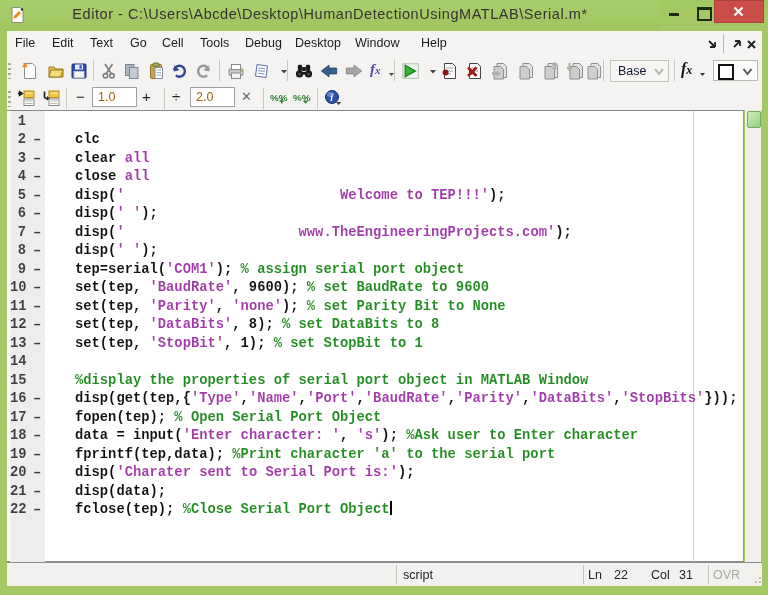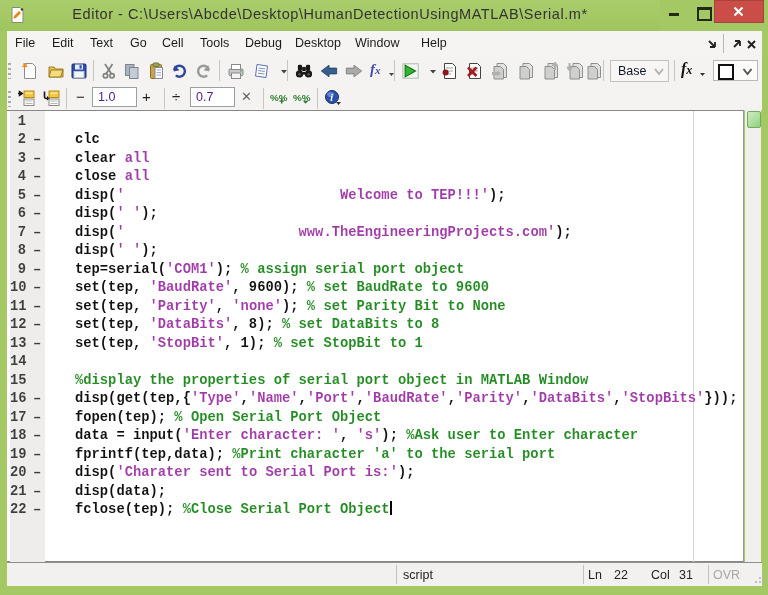--- a/index.html
+++ b/index.html
@@ -46,21 +46,21 @@
 #vthumb{position:absolute;left:2px;top:1px;width:12px;height:15px;border-radius:2px;
  border:1px solid #74a85e;background:linear-gradient(135deg,#cfeec2,#8ed07f);}
 
 #status{position:absolute;left:7px;top:562px;width:755px;height:24px;
  background:#f2f1ef;border-top:1px solid #8e8e8e;box-sizing:border-box;
  font-size:12.5px;color:#222;}
 #status .vb{position:absolute;top:2px;width:1px;height:19px;background:#c2c1be;}
 #status span{position:absolute;top:5px;}
 
 .fld{position:absolute;top:2px;height:20px;background:#fff;border:1px solid #9aa0a6;
- box-sizing:border-box;font-size:12.5px;color:#4c1d95;padding:2px 0 16px 5px;}
+ box-sizing:border-box;font-size:12.5px;color:#a16207;padding:2px 0 16px 5px;}
 .btn{position:absolute;font-size:14px;color:#222;}
 </style></head>
 <body>
 <div id="title">
     <svg style="position:absolute;left:10px;top:6px" width="15" height="18" viewBox="0 0 15 18">
       <path d="M2 1.5 h8 l3 3 v12 h-11 z" fill="#fdfdf8" stroke="#8a8a7a"></path>
       <path d="M4 10 l5-5 2 2 -5 5 -2.6 0.6 z" fill="#e8871d"></path>
       <circle cx="12" cy="3.5" r="1.2" fill="#3a3a2a"></circle>
     </svg>
     <div class="txt">Editor - C:\Users\Abcde\Desktop\HumanDetectionUsingMATLAB\Serial.m*</div>
@@ -276,21 +276,21 @@
         <rect x="6" y="10" width="10" height="6.5" fill="#fdfdf8" stroke="#8a8a88"></rect>
         <line x1="7.5" y1="12" x2="14.5" y2="12" stroke="#b8b8b6"></line>
         <line x1="7.5" y1="14.5" x2="14.5" y2="14.5" stroke="#b8b8b6"></line>
       </svg>
       <div class="sep" style="left:66px"></div>
       <span class="btn" style="left:76px;top:3px;font-size:15px;">−</span>
       <div class="fld" style="left:92px;width:45px;">1.0</div>
       <span class="btn" style="left:142px;top:3px;font-size:15px;">+</span>
       <div class="sep" style="left:164px"></div>
       <span class="btn" style="left:172px;top:3px;font-size:15px;">÷</span>
-      <div class="fld" style="left:190px;width:45px;">0.7</div>
+      <div class="fld" style="left:190px;width:45px;">2.0</div>
       <span class="btn" style="left:241px;top:4px;font-size:13px;color:#666;">✕</span>
       <div class="sep" style="left:263px"></div>
       <svg class="ic2" style="left:270px;" width="20" height="18" viewBox="0 0 20 18">
         <text x="0" y="12" font-family="Liberation Sans" font-weight="bold" font-size="11" fill="#2e7d32">%%</text>
         <path d="M13 10 v5 M10.5 12.5 h5" stroke="#2e7d32" stroke-width="1.6"></path>
       </svg>
       <svg class="ic2" style="left:293px;" width="20" height="18" viewBox="0 0 20 18">
         <text x="0" y="12" font-family="Liberation Sans" font-weight="bold" font-size="11" fill="#2e7d32">%%</text>
         <path d="M11 12 h6 l-3 3.5 z" fill="#2e7d32"></path>
       </svg>

